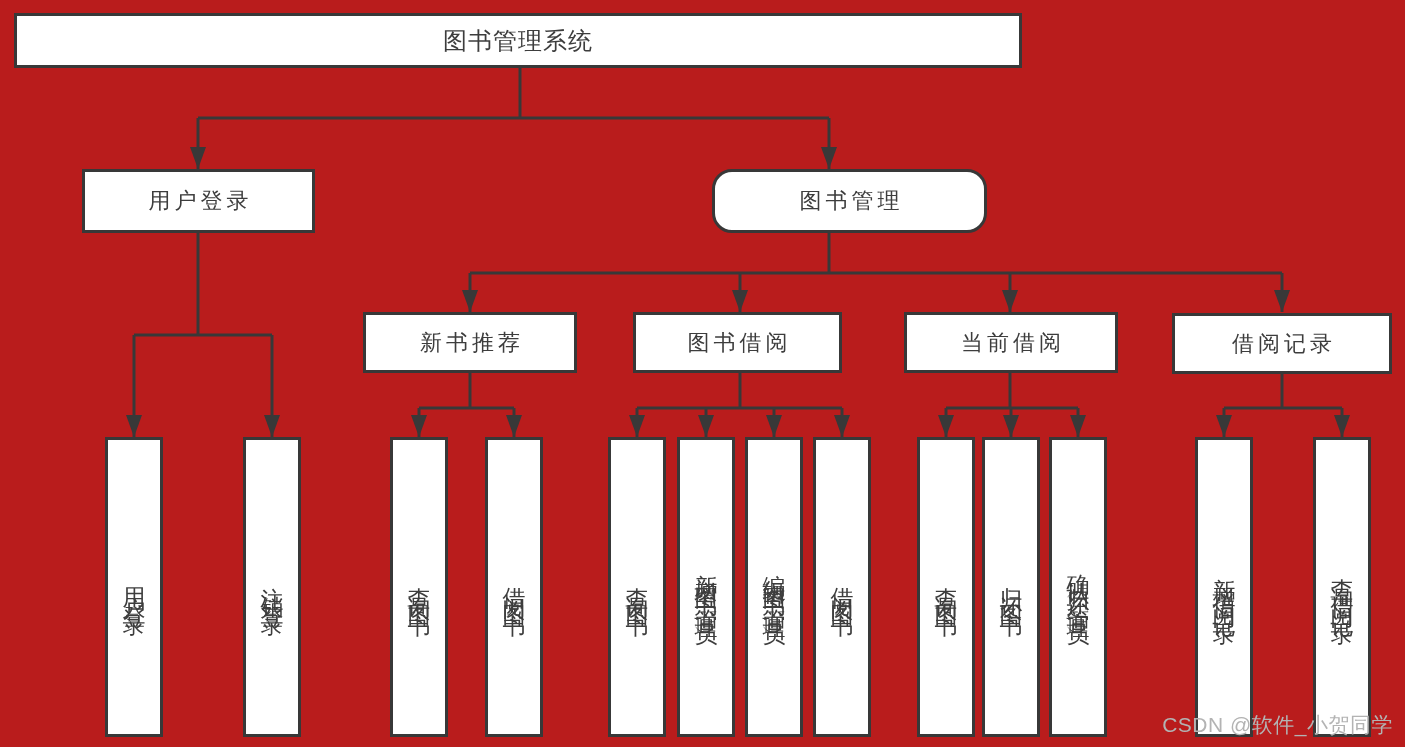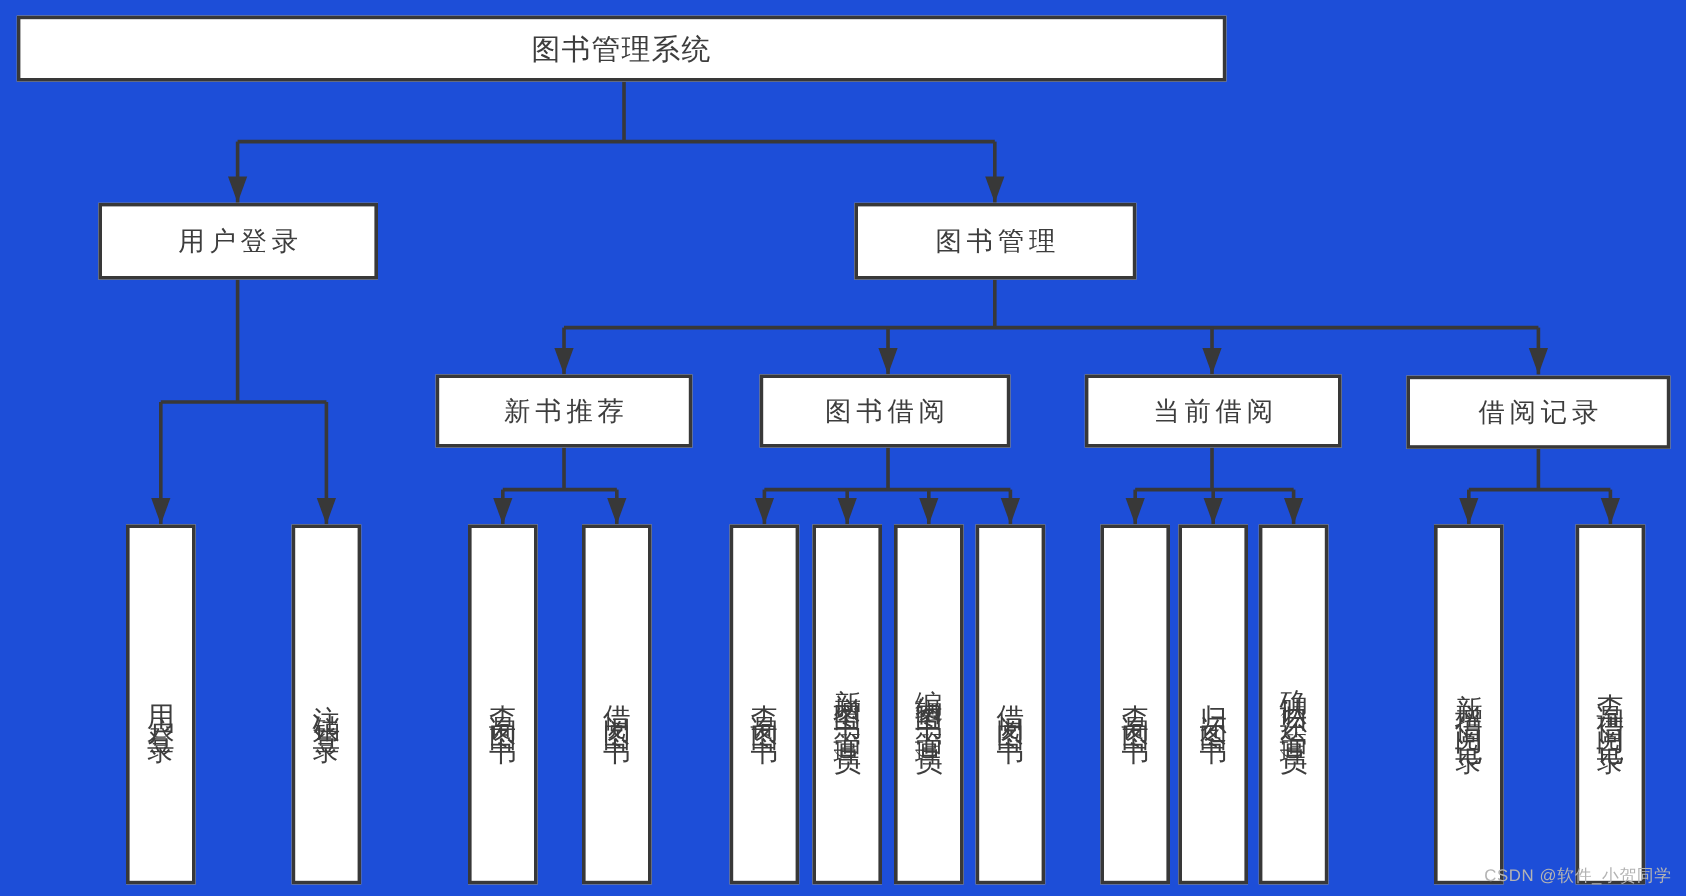--- a/index.html
+++ b/index.html
@@ -1,20 +1,20 @@
 <!DOCTYPE html>
 <html><head>
 <meta charset="utf-8">
 <style>
   html, body { margin: 0; padding: 0; background: #ffffff; }
   .canvas {
     position: relative;
     width: 1405px;
     height: 747px;
-    background: #1d4ed8;
+    background: #b91c1c;
     font-family: "Liberation Sans", "DejaVu Sans", sans-serif;
     overflow: hidden;
   }
   svg.connectors {
     position: absolute;
     left: 0; top: 0;
     width: 1405px; height: 747px;
   }
   svg.connectors path { stroke: #383838; stroke-width: 3; fill: none; }
   .box {
@@ -33,21 +33,21 @@
     writing-mode: vertical-rl;
     font-size: 23px;
     letter-spacing: 9px;
     line-height: 1;
   }
   .box.leaf.long span { letter-spacing: 7px; }
   .watermark {
     position: absolute;
     right: 12px;
     bottom: 8px;
-    font-size: 14px;
+    font-size: 21px;
     color: #b3b3b3;
     letter-spacing: 0.5px;
     white-space: nowrap;
     text-align: right;
   }
 </style>
 </head>
 <body>
 
 <div class="canvas">
@@ -114,21 +114,21 @@
     </g>
   </svg>
 
   <div class="box root" style="left:14px; top:13px; width:1008px; height:55px;">
     <span>图书管理系统</span>
   </div>
 
   <div class="box node" style="left:82px; top:169px; width:233px; height:64px;">
     <span>用户登录</span>
   </div>
-  <div class="box node" style="left:712px; top:169px; width:235px; height:64px;">
+  <div class="box node" style="left:712px; top:169px; width:275px; height:64px;border-radius:20px;">
     <span>图书管理</span>
   </div>
 
   <div class="box node" style="left:363px; top:312px; width:214px; height:61px;">
     <span>新书推荐</span>
   </div>
   <div class="box node" style="left:633px; top:312px; width:209px; height:61px;">
     <span>图书借阅</span>
   </div>
   <div class="box node" style="left:904px; top:312px; width:214px; height:61px;">

